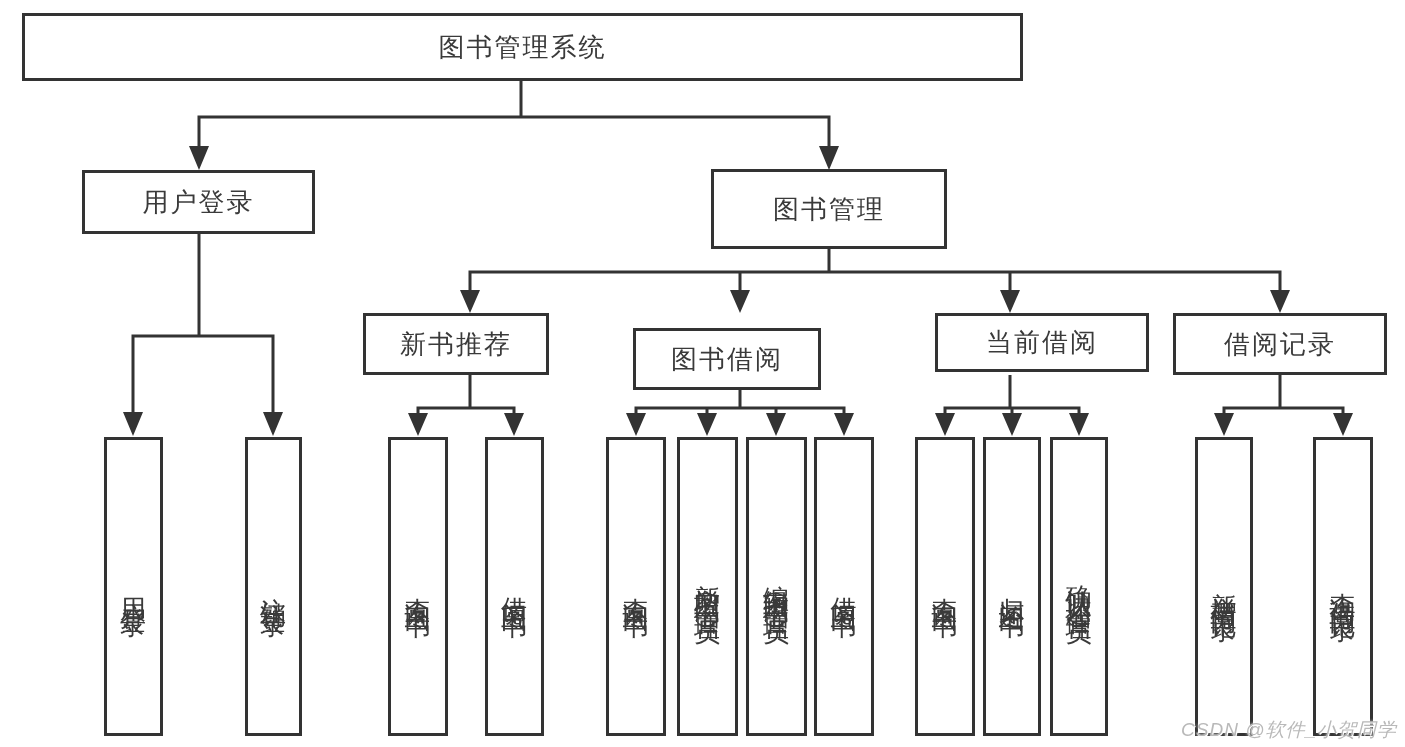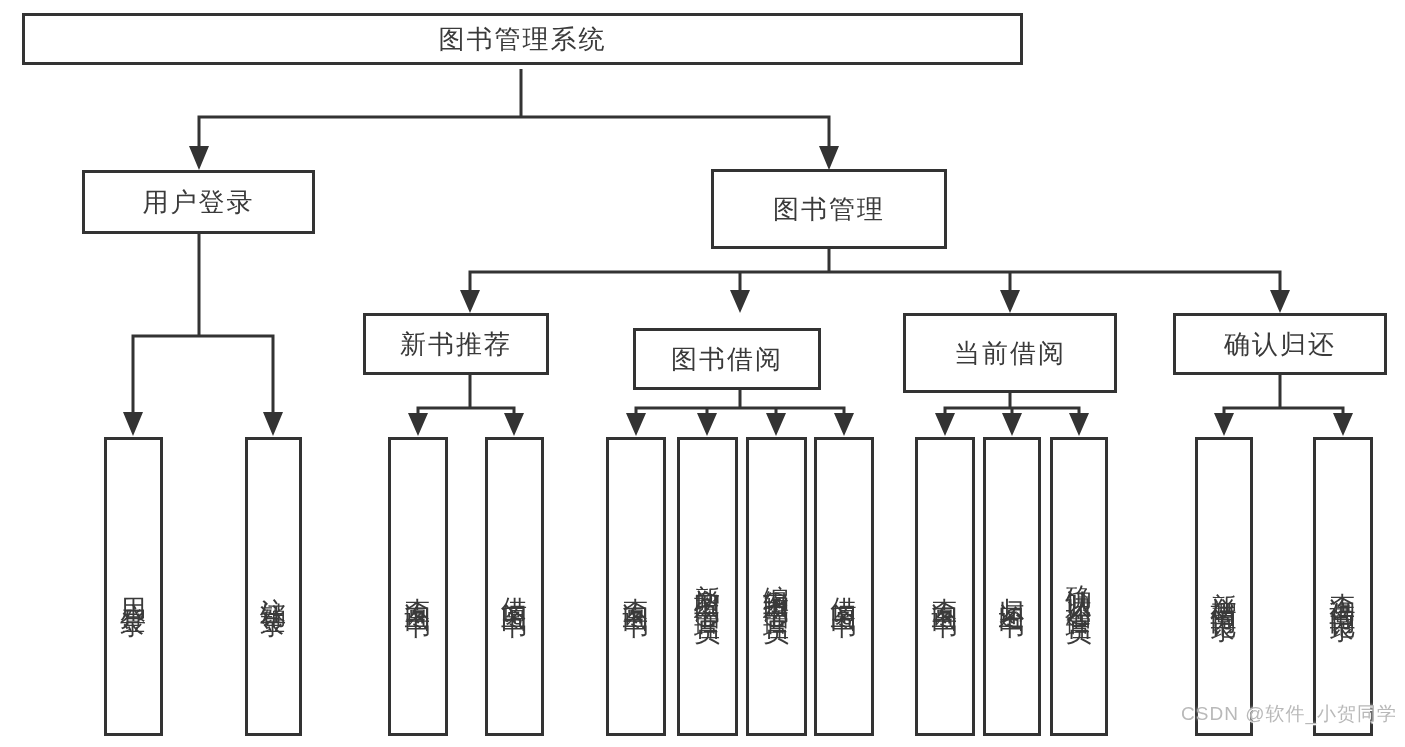--- a/index.html
+++ b/index.html
@@ -29,24 +29,25 @@
   }
   .leaf{letter-spacing:0}
   .vtext{
     writing-mode:vertical-rl;
     text-orientation:mixed;
     letter-spacing:5px;
     line-height:1;
     white-space:nowrap;
   }
   .watermark{
-    position:absolute;right:8px;bottom:20px;
+    position:absolute;right:8px;bottom:4px;
     font-size:19px;letter-spacing:1px;
     color:var(--watermark);
     text-shadow:0 0 3px #fff,1px 1px 0 #fff;
+    font-style:italic;
   }
 </style>
 </head>
 <body>
 
 <div class="canvas">
 
   <svg class="connectors" viewBox="0 0 1405 747" xmlns="http://www.w3.org/2000/svg">
     <g>
       <path class="ln" d="M521 69 V117 M197.5 117 H830.5 M199 117 V149 M829 117 V149"></path>
@@ -71,29 +72,29 @@
     <g>
       <path class="ln" d="M1010 375 V408 M943.5 408 H1080.5 M945 408 V416 M1012 408 V416 M1079 408 V416"></path>
       <path class="hd" d="M935 413 L955 413 L945 436 Z M1002 413 L1022 413 L1012 436 Z M1069 413 L1089 413 L1079 436 Z"></path>
     </g>
     <g>
       <path class="ln" d="M1280 375 V408 M1222.5 408 H1344.5 M1224 408 V416 M1343 408 V416"></path>
       <path class="hd" d="M1214 413 L1234 413 L1224 436 Z M1333 413 L1353 413 L1343 436 Z"></path>
     </g>
   </svg>
 
-  <div class="box" style="left:22px;top:13px;width:1001px;height:52px">图书管理系统</div>
+  <div class="box" style="left:22px;top:13px;width:1001px;height:68px">图书管理系统</div>
 
   <div class="box" style="left:82px;top:170px;width:233px;height:64px">用户登录</div>
   <div class="box" style="left:711px;top:169px;width:236px;height:80px">图书管理</div>
 
   <div class="box" style="left:363px;top:313px;width:186px;height:62px">新书推荐</div>
   <div class="box" style="left:633px;top:328px;width:188px;height:62px">图书借阅</div>
-  <div class="box" style="left:903px;top:313px;width:214px;height:80px">当前借阅</div>
-  <div class="box" style="left:1173px;top:313px;width:214px;height:62px">确认归还</div>
+  <div class="box" style="left:935px;top:313px;width:214px;height:59px">当前借阅</div>
+  <div class="box" style="left:1173px;top:313px;width:214px;height:62px">借阅记录</div>
 
   <div class="box leaf" style="left:104px;top:437px;width:59px;height:299px">
     <span class="vtext">用户登录</span>
   </div>
   <div class="box leaf" style="left:245px;top:437px;width:57px;height:299px">
     <span class="vtext">注销登录</span>
   </div>
   <div class="box leaf" style="left:388px;top:437px;width:60px;height:299px">
     <span class="vtext">查询图书</span>
   </div>

